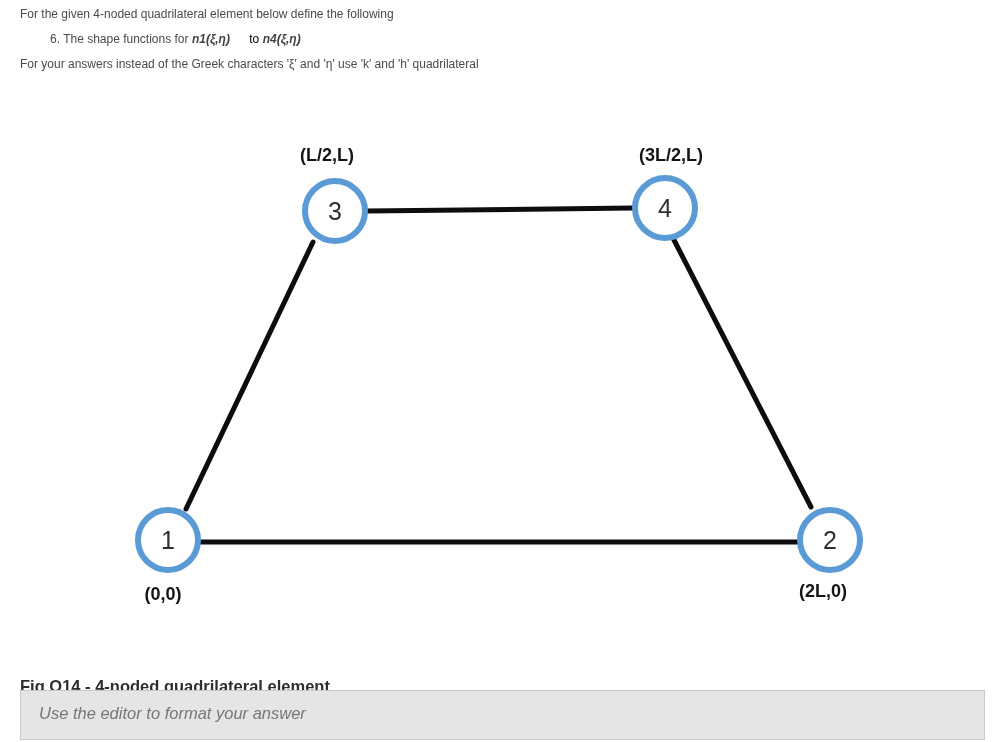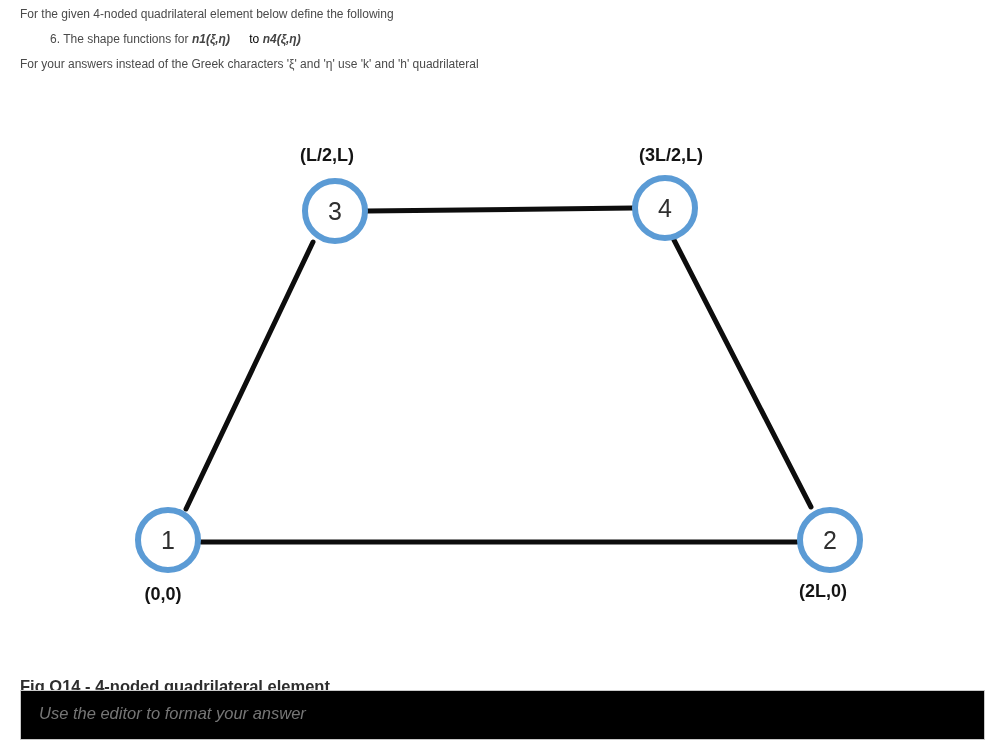--- a/index.html
+++ b/index.html
@@ -40,21 +40,21 @@
     font-size: 16.5px;
     font-weight: 700;
     color: #2e2e2e;
     margin-top: 27px;
   }
   .editor-box {
     position: absolute;
     left: 20px; top: 690px;
     width: 965px; height: 50px;
     border: 1px solid #c9c9c9;
-    background: #000000;
+    background: #e5e5e5;
     cursor: text;
   }
   .editor-placeholder {
     margin: 13px 0 0 18px;
     font-size: 16.5px;
     font-style: italic;
     color: #767676;
   }
 </style>
 </head>

